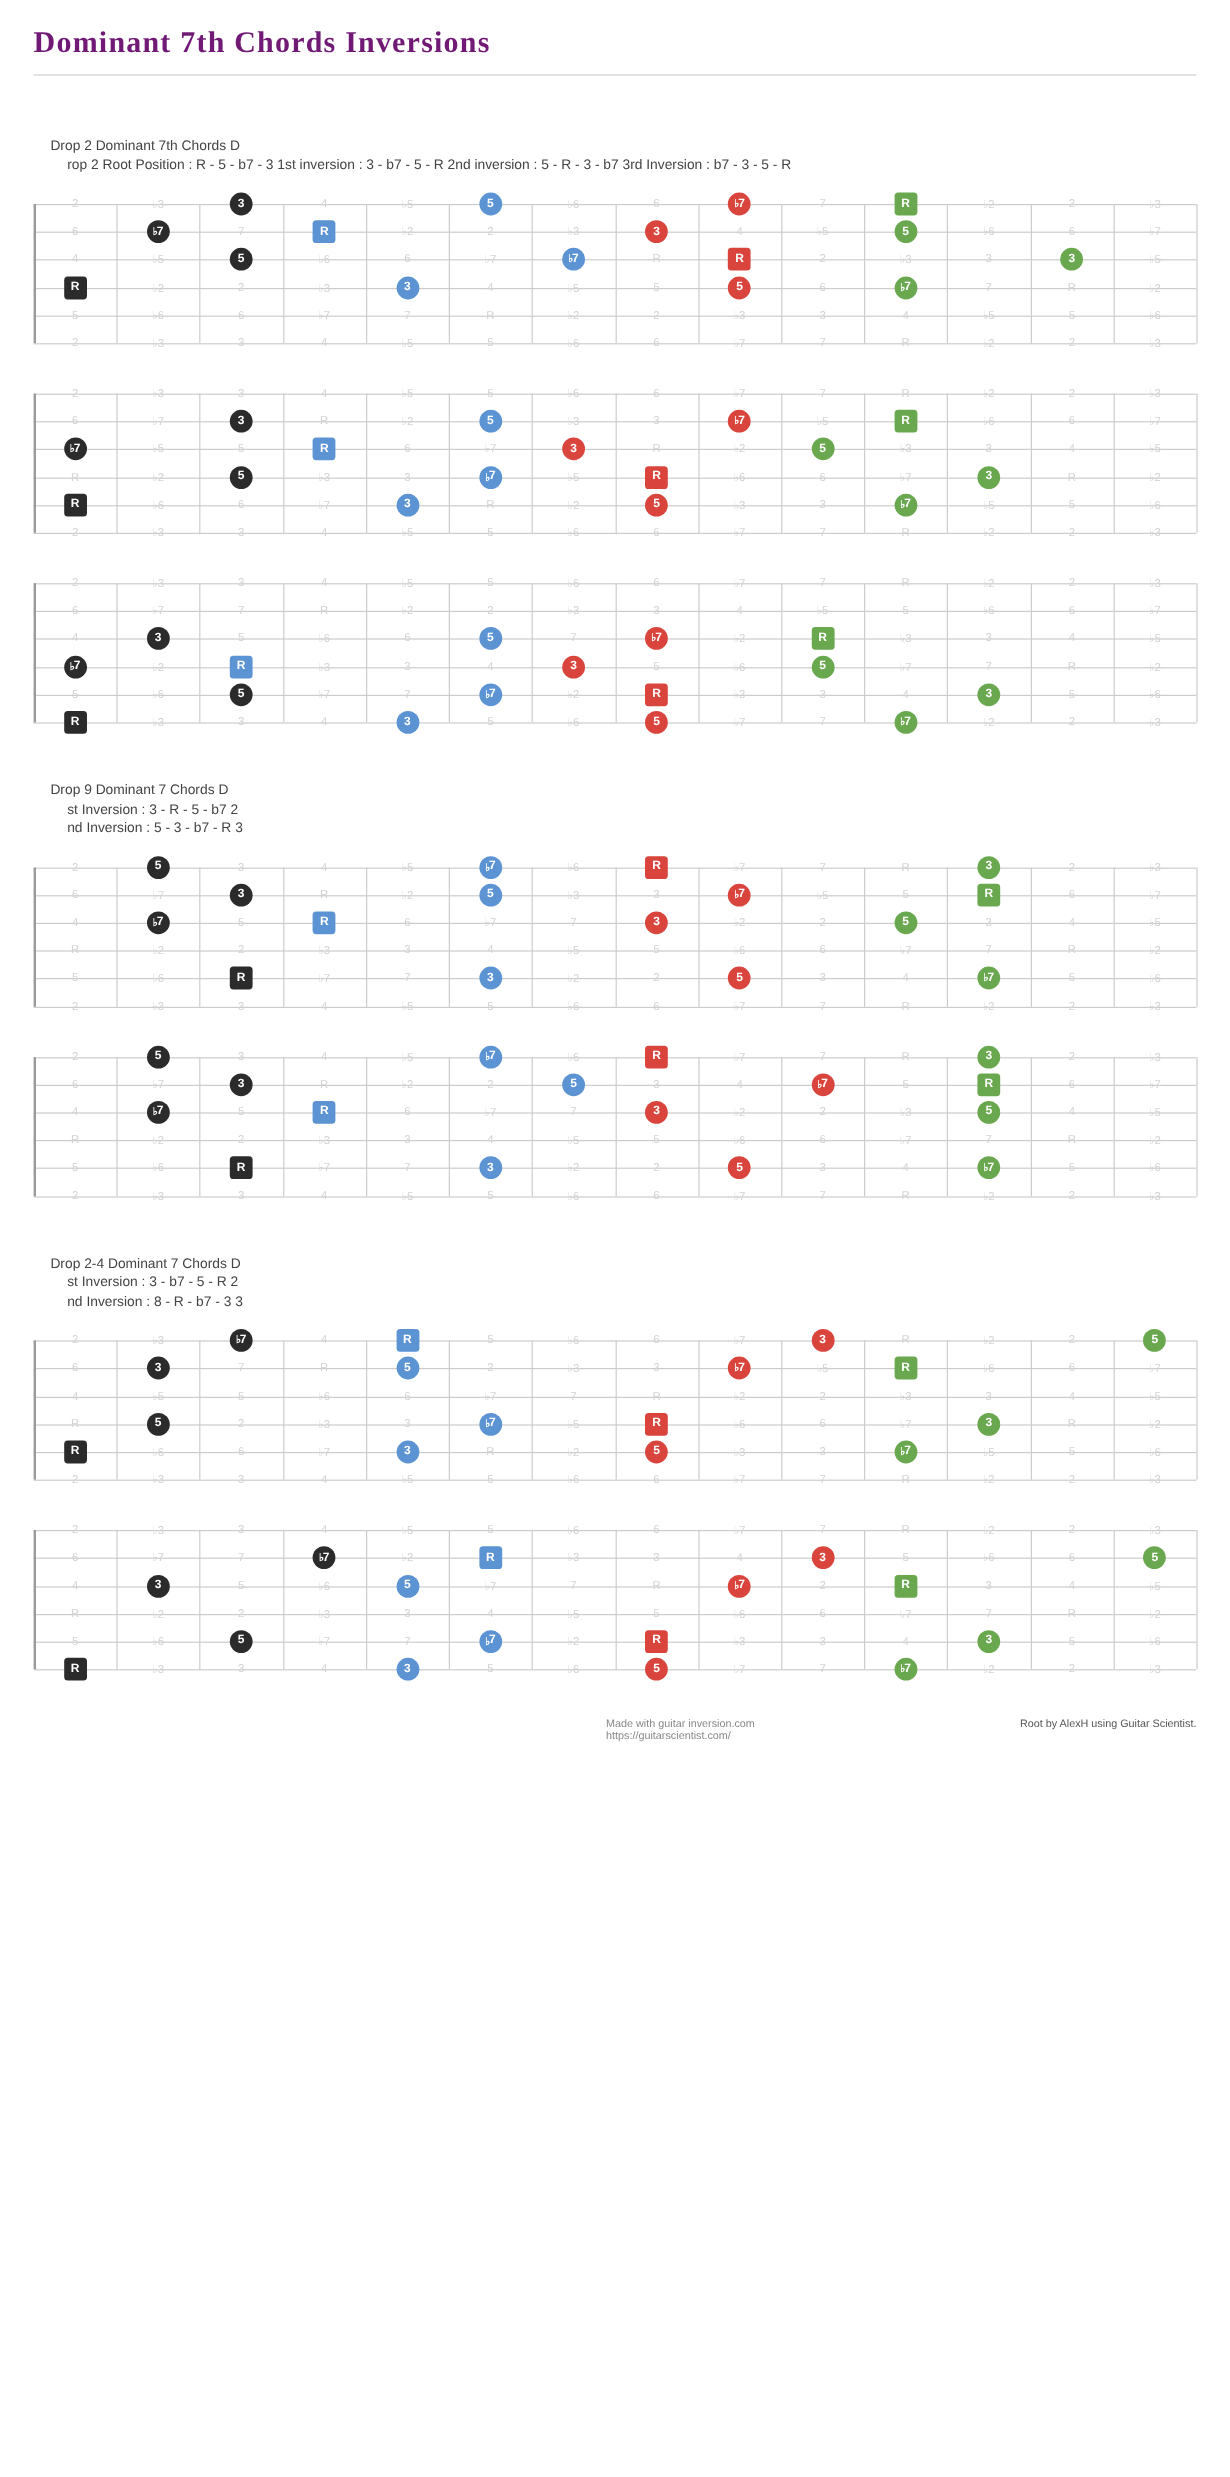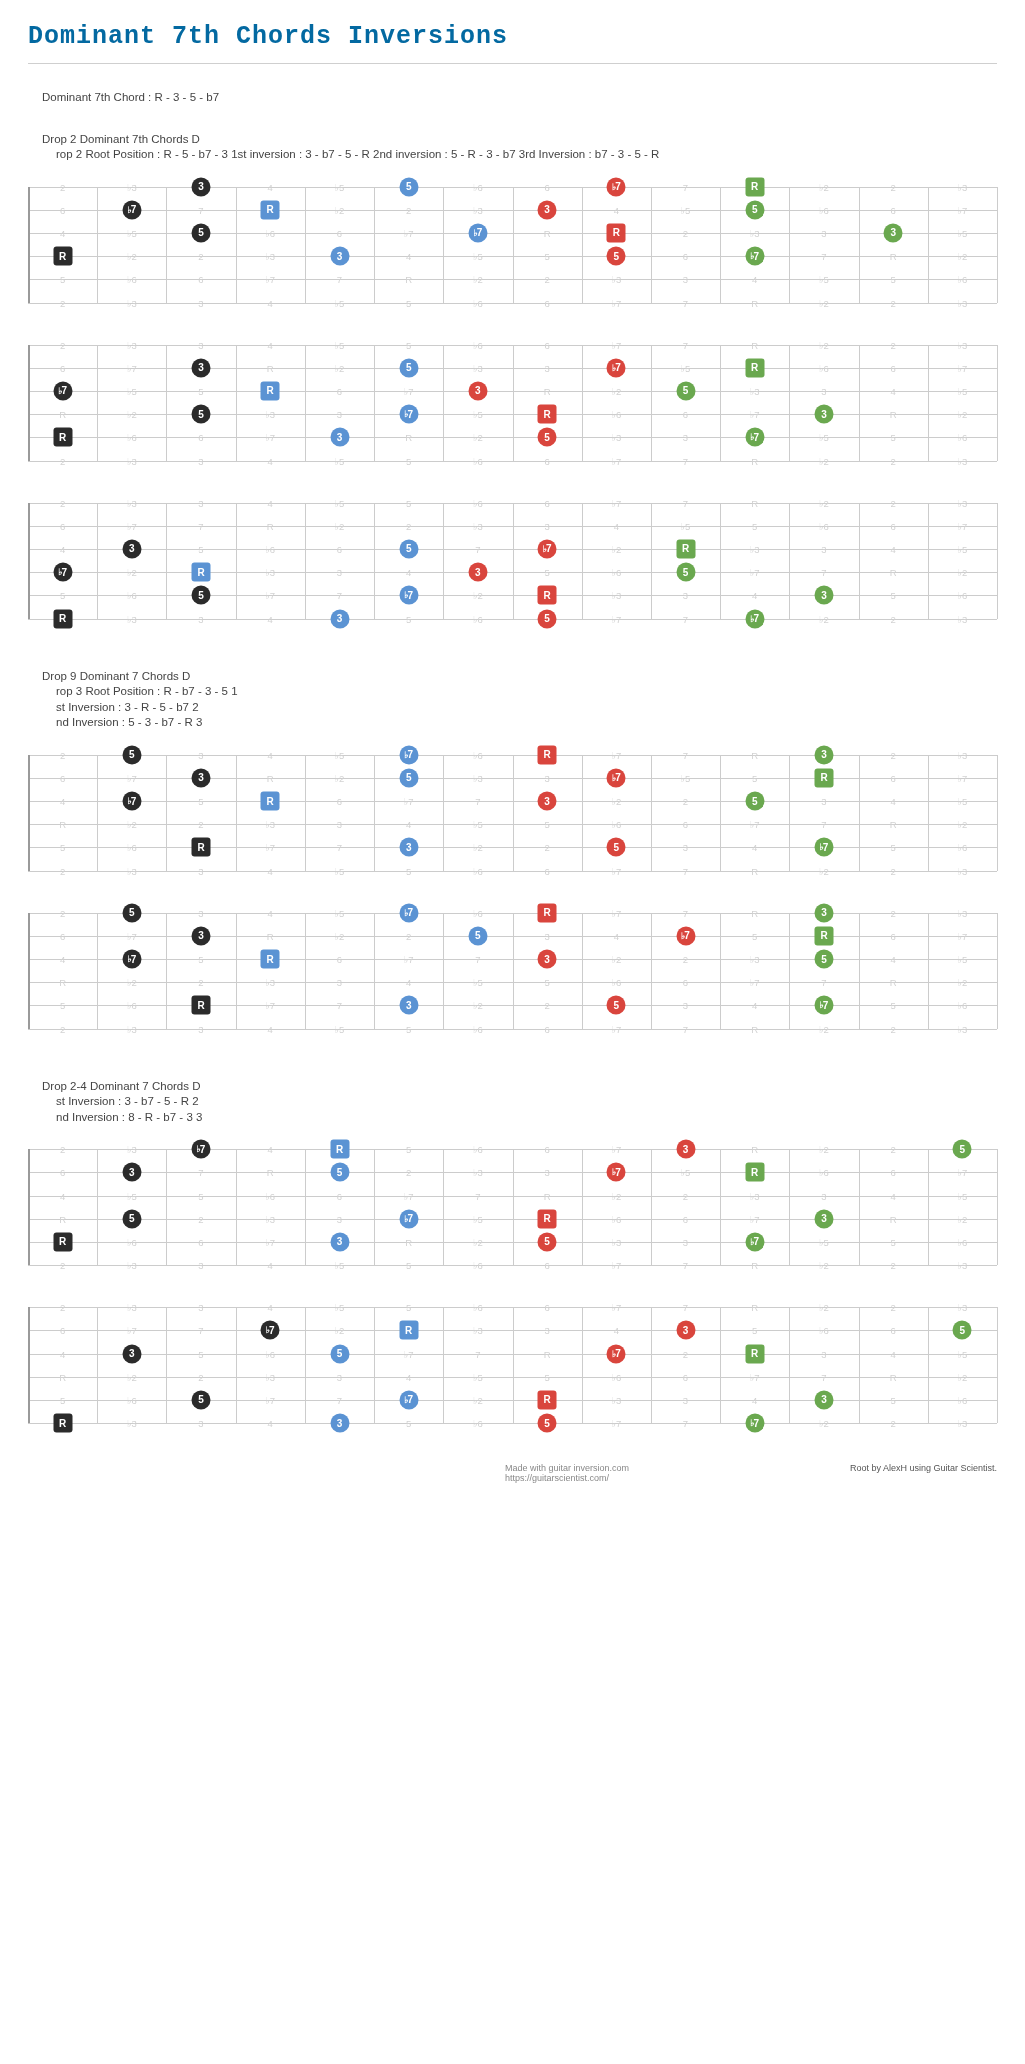--- a/index.html
+++ b/index.html
@@ -9,25 +9,25 @@
     font-family:"Liberation Sans", sans-serif;
     color:#333;
   }
   .page{
     width:1025px;
     position:relative;
     padding:0;
     box-sizing:border-box;
   }
   .title{
-    font-family:Liberation Mono, monospace;
+    font-family:Liberation Serif, serif;
     font-size:25px;
     font-weight:bold;
     letter-spacing:1px;
-    color:#0369a1;
+    color:#701a75;
     padding:22px 0 12px 28px;
   }
   .title-rule{
     border-bottom:1px solid #cfcfcf;
     margin:0 28px 0 28px;
   }
   .textblock{
     padding-left:42px;
     font-size:11.5px;
     color:#444;
@@ -103,23 +103,20 @@
 </head>
 <body>
 
 <div class="page">
 
   <div class="title">Dominant 7th Chords Inversions</div>
   <div class="title-rule"></div>
 
   <div class="gap-lg"></div>
 
-  <div class="textblock">
-    <div>Dominant 7th Chord : R - 3 - 5 - b7</div>
-  </div>
 
   <div class="gap-lg"></div>
 
   <div class="textblock">
     <div>Drop 2 Dominant 7th Chords  D</div>
     <div class="indent">rop 2 Root Position : R - 5 - b7 - 3 1st inversion : 3 - b7 - 5 - R 2nd inversion : 5 - R - 3 - b7 3rd Inversion : b7 - 3 - 5 - R</div>
   </div>
 
   <div class="gap-md"></div>
   <div class="fb-wrap">
@@ -450,21 +447,20 @@
         <div class="note n-red" style="left:519.1px;top:124.0px;">5</div>
         <div class="note n-green" style="left:726.7px;top:124.0px;"><span class="b">♭</span>7</div>
       </div>
     </div>
 
   <div class="gap-lg"></div>
   <div class="gap-md"></div>
 
   <div class="textblock">
     <div>Drop 9 Dominant 7 Chords D</div>
-    <div class="indent">rop 3 Root Position : R - b7 - 3 - 5 1</div>
     <div class="indent">st Inversion : 3 - R - 5 - b7 2</div>
     <div class="indent">nd Inversion : 5 - 3 - b7 - R 3</div>
   </div>
 
   <div class="gap-md"></div>
   <div class="fb-wrap">
       <div class="fb">
         <div class="hline" style="top:8.0px;"></div>
         <div class="hline" style="top:31.2px;"></div>
         <div class="hline" style="top:54.4px;"></div>

